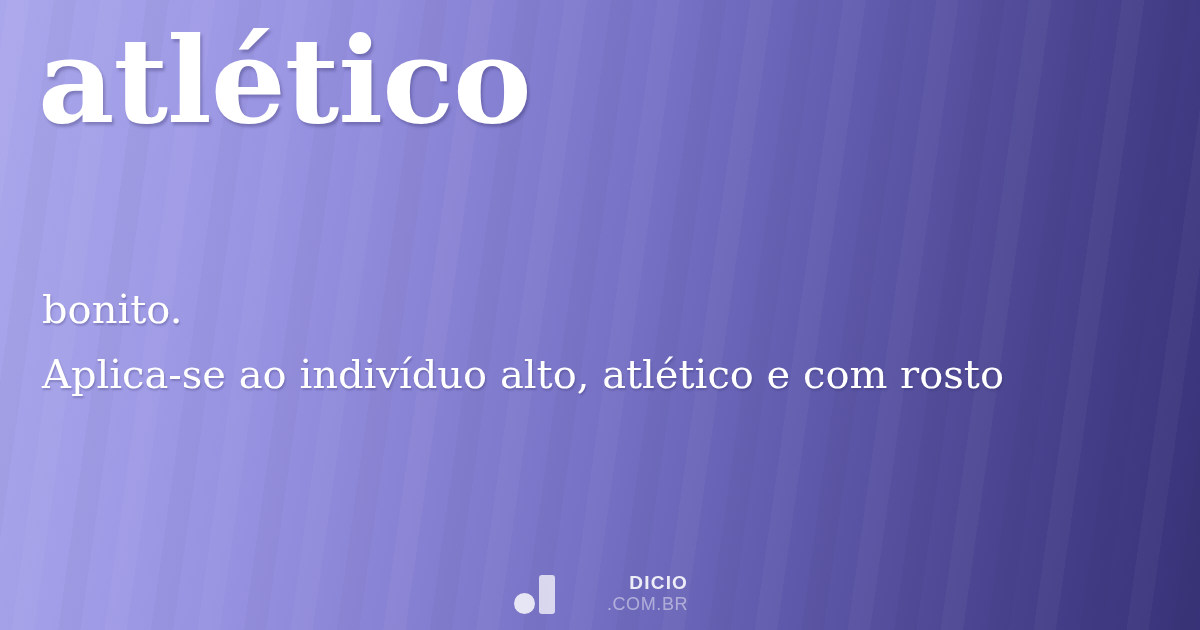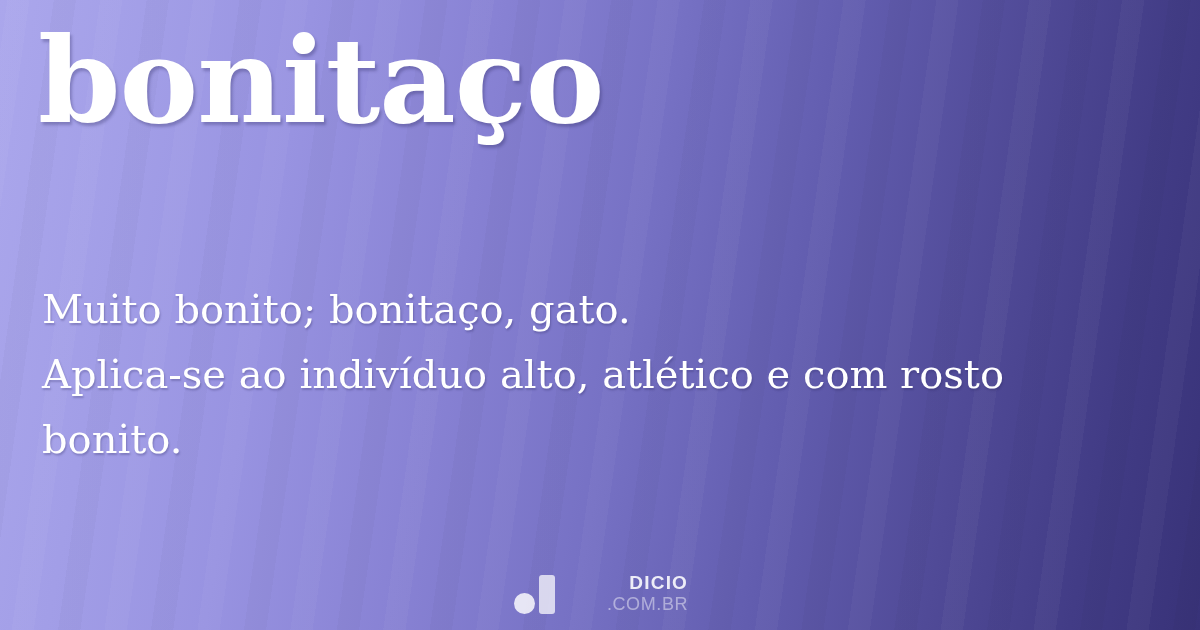--- a/index.html
+++ b/index.html
@@ -159,26 +159,25 @@
 </style>
 </head>
 <body>
 
 <div id="card">
 
   <div id="band-overlay"></div>
 
   <div id="content">
 
-    <h1 id="headword">bonitaço</h1>
+    <h1 id="headword">atlético</h1>
 
     <div id="definition">
-      <div class="def-line">Muito bonito; bonitaço, gato.</div>
+      <div class="def-line">bonito.</div>
       <div class="def-line">Aplica-se ao indivíduo alto, atlético e com rosto</div>
-      <div class="def-line">bonito.</div>
     </div>
 
     <div id="logo">
       <div id="logo-mark">
         <span id="logo-dot"></span>
         <span id="logo-bar"></span>
       </div>
       <div id="logo-text">
         <span id="logo-name">DICIO</span>
         <span id="logo-tld">.COM.BR</span>

